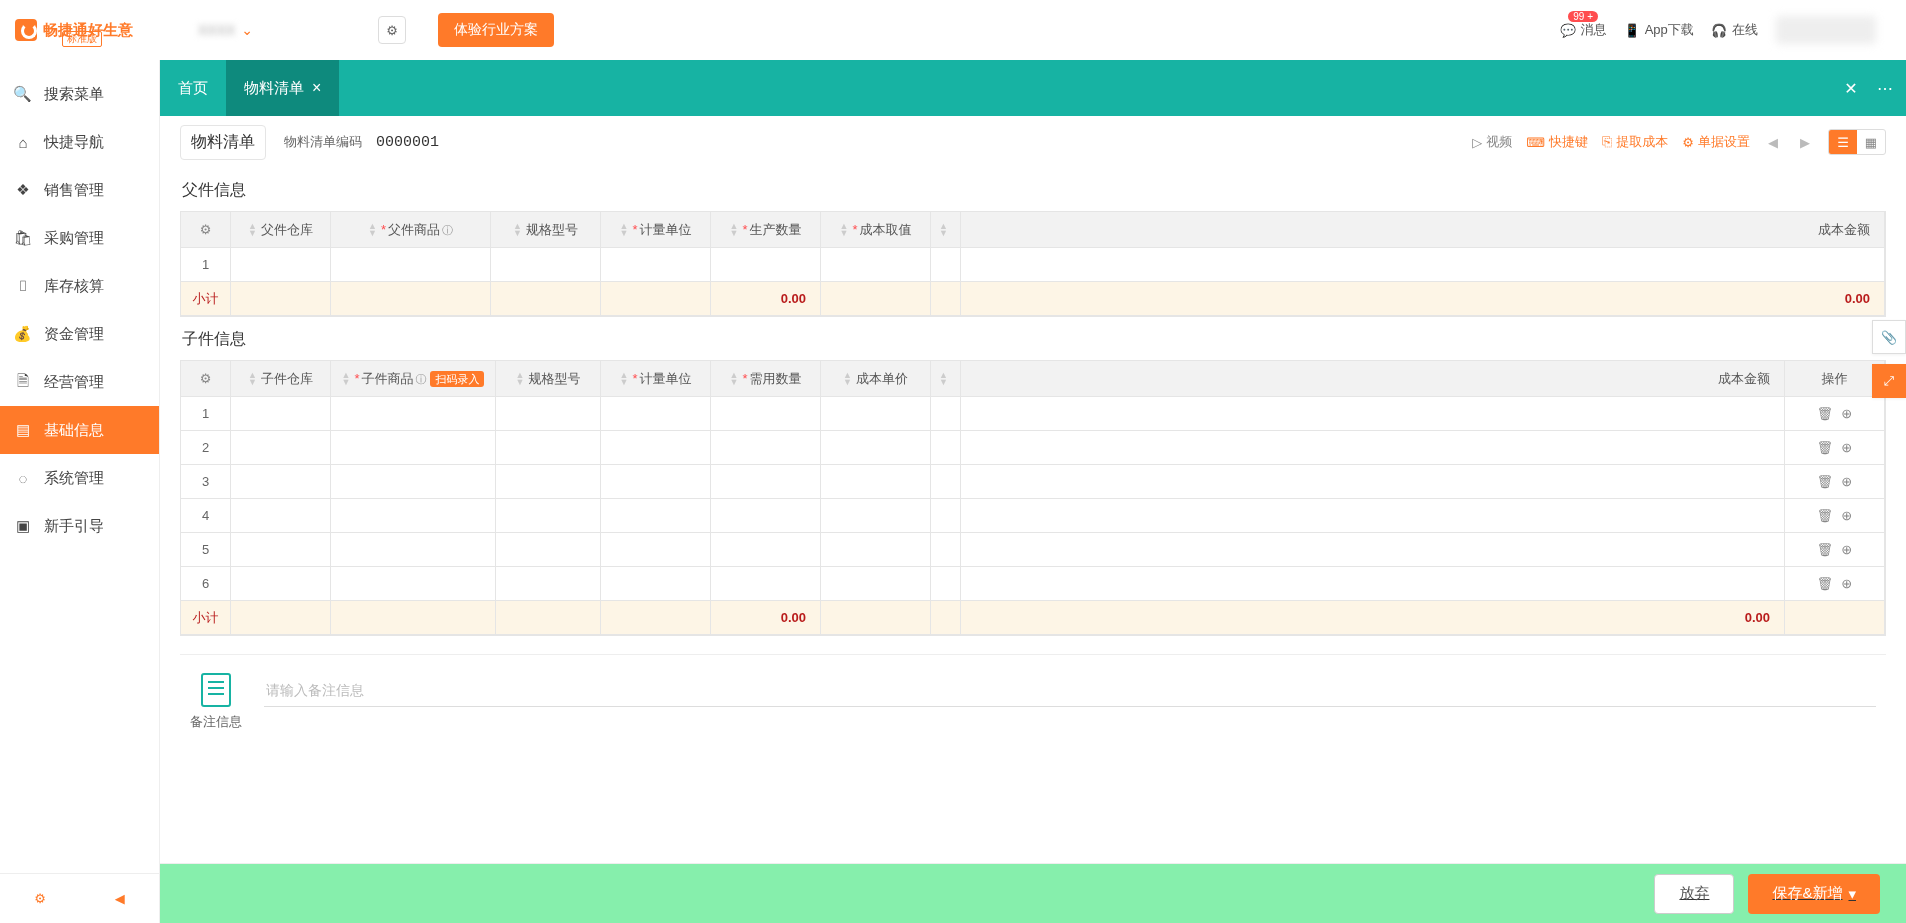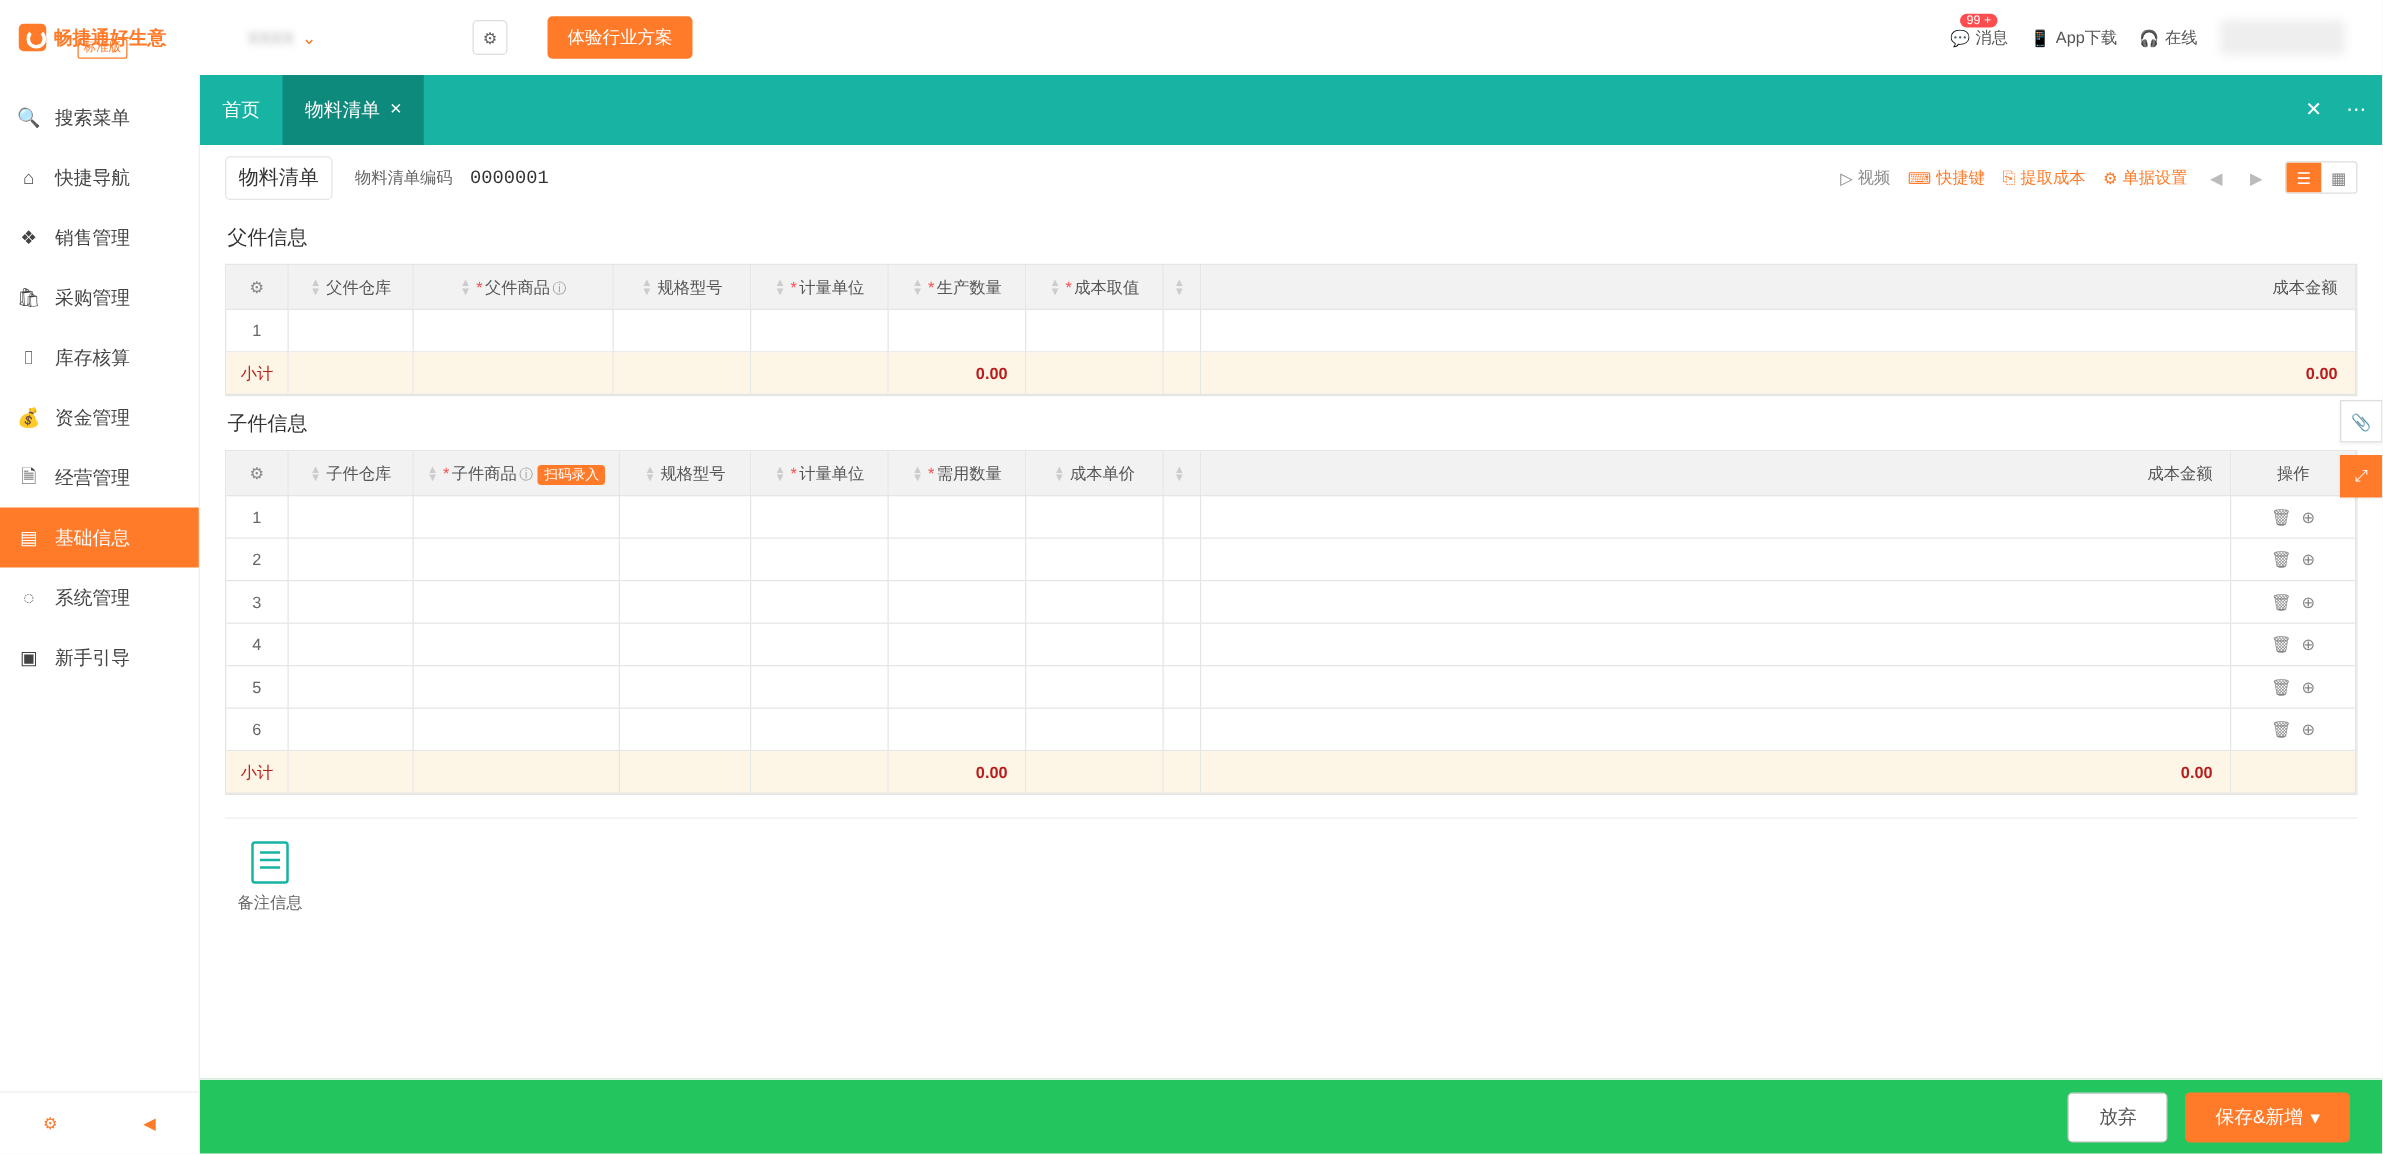--- a/index.html
+++ b/index.html
@@ -210,23 +210,24 @@
     box-shadow: 0 6px 0 var(--teal), 0 12px 0 var(--teal);
   }
   .remarks-input{
     flex:1; border:none; border-bottom:1px solid #ddd; outline:none;
     height:34px; font-size:14px; color:#333; background:transparent;
   }
   .remarks-input::placeholder{color:#bbb;}
 
   
   .footer{
-    height:60px; background:#22c55e; border-top:1px solid #eee;
+    height:60px; background:#86efac; border-top:1px solid #eee;
     display:flex; align-items:center; justify-content:flex-end; gap:14px;
     padding:0 26px;
+    text-decoration:underline;
   }
   .btn {
     height:40px; padding:0 24px; border-radius:4px; font-size:15px; cursor:pointer;
     display:flex;align-items:center;gap:6px;
   }
   .btn-outline{ background:#fff; border:1px solid #ccc; color:#555;}
   .btn-primary{ background: var(--orange); border:none; color:#fff;}
 
   
   .right-gutter{
@@ -596,20 +597,21 @@
           </tr>
         </tbody>
       </table>
       </div>
 
       <div class="remarks-card">
         <div class="remarks-side">
           <div class="remarks-icon"></div>
           <span>备注信息</span>
         </div>
+        <input class="remarks-input" placeholder="请输入备注信息" style="">
       </div>
     </div>
 
     <div class="footer">
       <button class="btn btn-outline">放弃</button>
       <button class="btn btn-primary">
         <span>保存&amp;新增</span>
         <span>▾</span>
       </button>
     </div>

